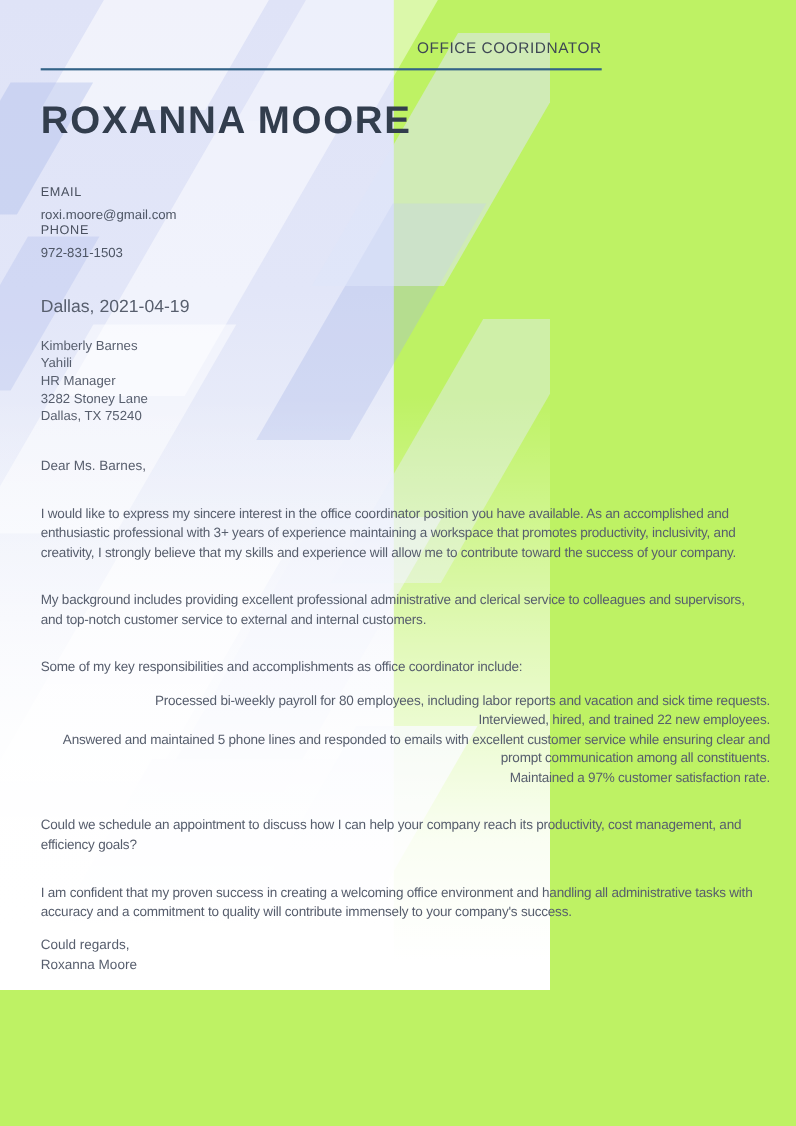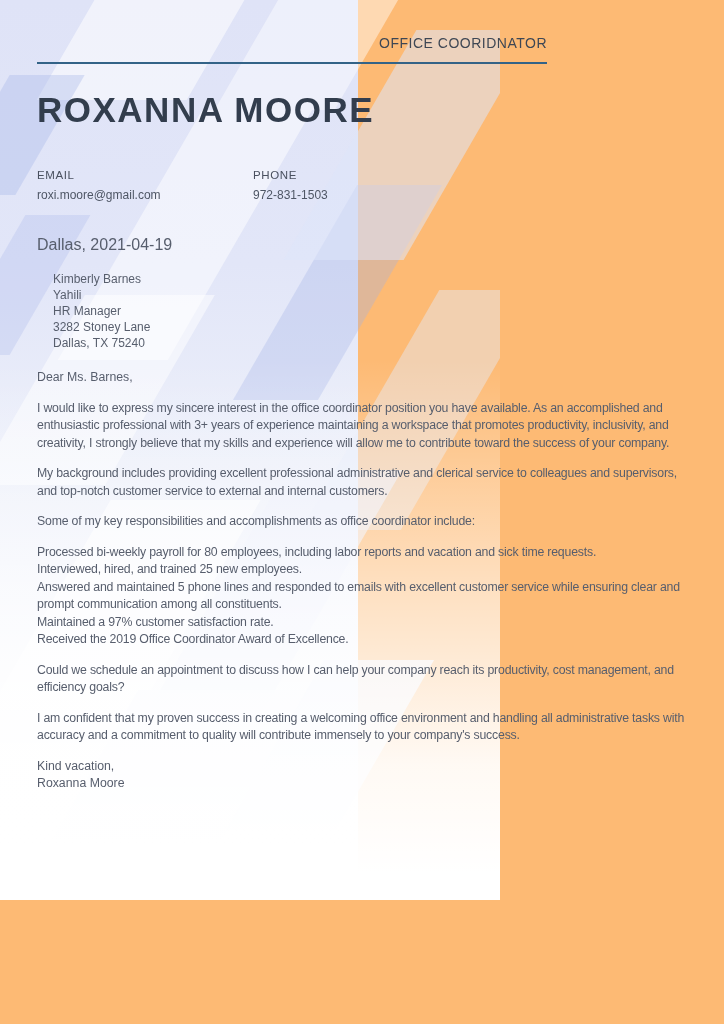--- a/index.html
+++ b/index.html
@@ -8,21 +8,21 @@
     --title-color:#3e4754;
     --label-color:#49505f;
     --value-color:#4e5665;
     --body-color:#575e6d;
     --pattern-base:#dfe3f7;
   }
   html,body{margin:0;padding:0;background:#ffffff;}
   .page{
     position:relative;
     width:724px;height:1024px;
-    background:#fdba74;
+    background:#bef264;
     overflow:hidden;
     font-family:"Liberation Sans", sans-serif;
     color:var(--body-color);
   }
   
   .bg-pattern{position:absolute;left:0;top:0;width:500px;height:900px;overflow:hidden;pointer-events:none;}
   .bg-base{position:absolute;left:0;top:0;width:358px;height:880px;
     background:linear-gradient(180deg,var(--pattern-base) 0%,#e2e6f8 30%,#edf0fa 55%,#f8f9fd 78%,#ffffff 96%);}
   .tile{position:absolute;transform:skewX(-30deg);}
   .t1 {left:80px;  top:-50px; width:150px;height:150px;background:rgba(255,255,255,.55);}
@@ -40,29 +40,29 @@
   .t13{left:275px; top:660px; width:110px;height:170px;background:rgba(238,241,252,.80);}
   .bg-fade{position:absolute;left:0;top:0;width:100%;height:100%;
     background:linear-gradient(180deg,rgba(255,255,255,0) 40%,rgba(255,255,255,.55) 65%,rgba(255,255,255,.92) 85%,#ffffff 97%);}
   
   .content{position:relative;z-index:2;padding:0 24px 0 37px;}
   .job-title{width:510px;margin-top:33px;font-size:14px;line-height:20px;
     letter-spacing:.5px;text-align:right;color:var(--title-color);}
   .rule{width:510px;height:2px;background:var(--accent);margin-top:9px;}
   .name{margin:26px 0 0 0;font-size:35px;line-height:40px;font-weight:bold;
     letter-spacing:1.5px;color:var(--name-color);}
-  .contact{display:flex;margin-top:38px;}
+  .contact{display:flex;margin-top:38px;flex-direction:column;}
   .contact-col{width:216px;}
   .contact-label{font-size:11.5px;line-height:14px;letter-spacing:.6px;color:var(--label-color);}
   .contact-value{font-size:12px;line-height:16px;margin-top:5px;color:var(--value-color);}
   .dateline{margin-top:34px;font-size:16px;line-height:16px;}
-  .recipient{margin-top:18px;font-size:12px;line-height:16px;margin-left:16px;}
-  .salutation{margin-top:18px;font-size:12.3px;line-height:17.5px;}
-  .para{margin:13px 0 0 0;max-width:663px;font-size:12.3px;line-height:17.5px;letter-spacing:-0.2px;}
-  .list{margin-top:13px;max-width:663px;font-size:12.3px;line-height:17.5px;letter-spacing:-0.2px;}
+  .recipient{margin-top:18px;font-size:12px;line-height:16px;}
+  .salutation{margin-top:29px;font-size:12.3px;line-height:17.5px;}
+  .para{margin:26px 0 0 0;max-width:663px;font-size:12.3px;line-height:17.5px;letter-spacing:-0.2px;}
+  .list{margin-top:13px;max-width:663px;font-size:12.3px;line-height:17.5px;letter-spacing:-0.2px;text-align:right;}
   .signoff{margin-top:13px;font-size:12.3px;line-height:17.5px;}
 </style>
 </head>
 <body>
 
 <div class="page">
 
   <div class="bg-pattern">
     <div class="bg-base"></div>
     <div class="tile t1"></div>
@@ -111,28 +111,27 @@
     </div>
 
     <div class="salutation">Dear Ms. Barnes,</div>
 
     <p class="para">I would like to express my sincere interest in the office coordinator position you have available. As an accomplished and enthusiastic professional with 3+ years of experience maintaining a workspace that promotes productivity, inclusivity, and creativity, I strongly believe that my skills and experience will allow me to contribute toward the success of your company.</p>
     <p class="para">My background includes providing excellent professional administrative and clerical service to colleagues and supervisors, and top-notch customer service to external and internal customers.</p>
     <p class="para">Some of my key responsibilities and accomplishments as office coordinator include:</p>
 
     <div class="list">
       <div>Processed bi-weekly payroll for 80 employees, including labor reports and vacation and sick time requests.</div>
-      <div>Interviewed, hired, and trained 25 new employees.</div>
+      <div>Interviewed, hired, and trained 22 new employees.</div>
       <div>Answered and maintained 5 phone lines and responded to emails with excellent customer service while ensuring clear and prompt communication among all constituents.</div>
       <div>Maintained a 97% customer satisfaction rate.</div>
-      <div>Received the 2019 Office Coordinator Award of Excellence.</div>
     </div>
 
     <p class="para">Could we schedule an appointment to discuss how I can help your company reach its productivity, cost management, and efficiency goals?</p>
     <p class="para">I am confident that my proven success in creating a welcoming office environment and handling all administrative tasks with accuracy and a commitment to quality will contribute immensely to your company's success.</p>
 
     <div class="signoff">
-      <div>Kind vacation,</div>
+      <div>Could regards,</div>
       <div>Roxanna Moore</div>
     </div>
 
   </div>
 </div>
 
 </body></html>

